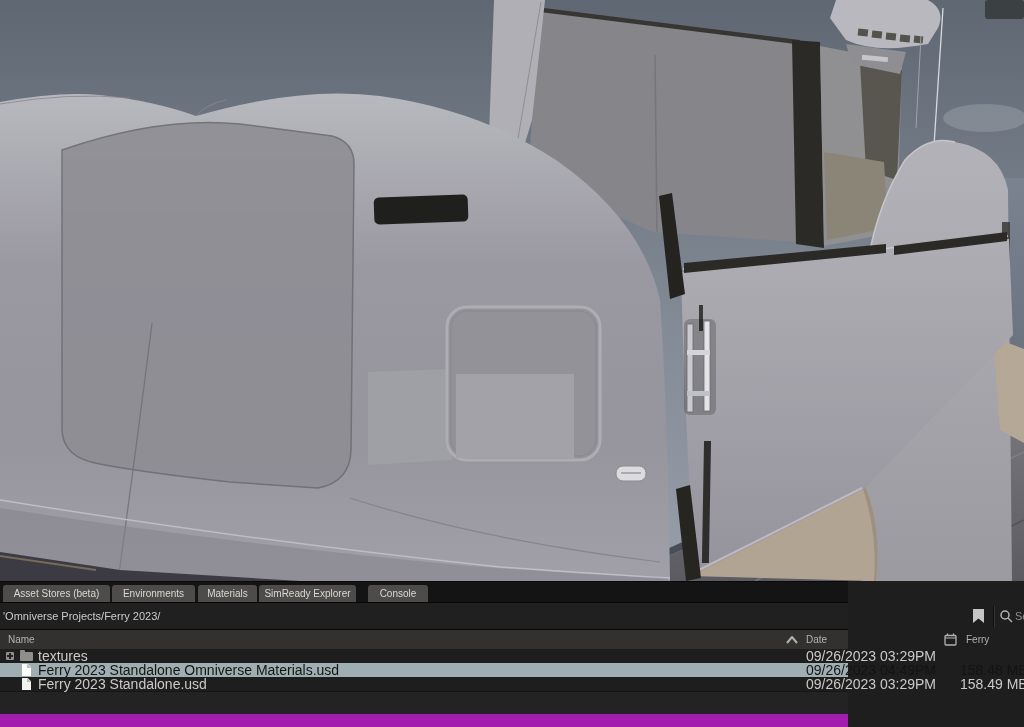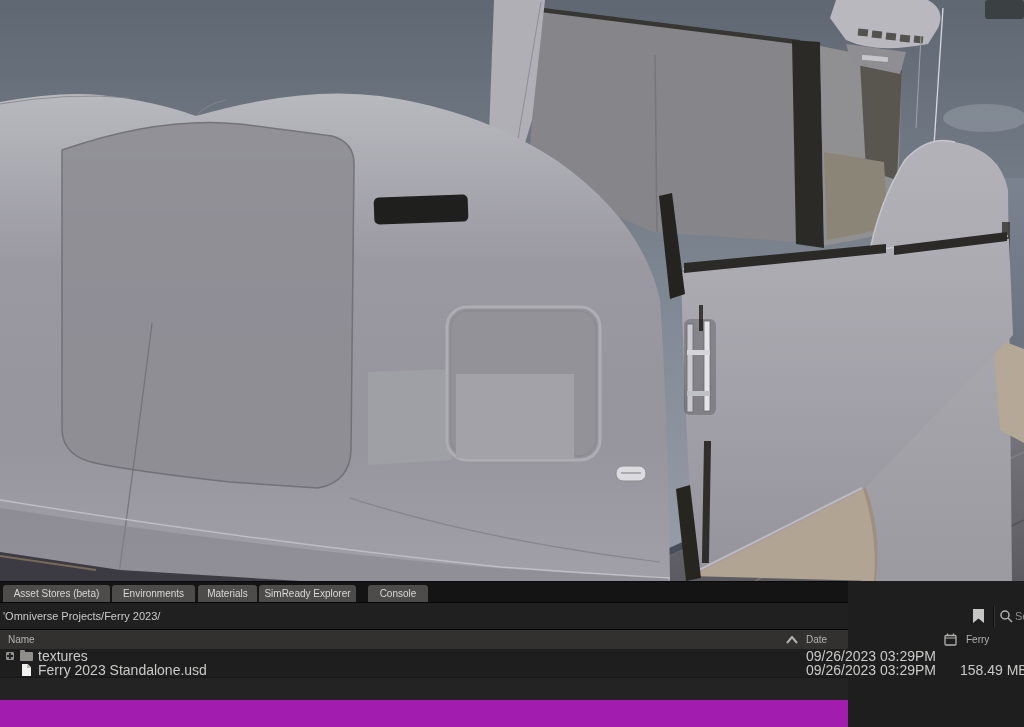--- a/index.html
+++ b/index.html
@@ -250,20 +250,26 @@
     </div>
 
     <div class="rows">
       <div class="row">
         <span class="expander"></span>
         <span class="folder-ic"></span>
         <span class="cell-name">textures</span>
         <span class="cell-date">09/26/2023 03:29PM</span>
         <span class="cell-size"></span>
       </div>
+      <div class="row selected">
+        <span class="file-ic"></span>
+        <span class="cell-name">Ferry 2023 Standalone Omniverse Materials.usd</span>
+        <span class="cell-date">09/26/2023 04:49PM</span>
+        <span class="cell-size">158.48 MB</span>
+      </div>
       <div class="row">
         <span class="file-ic"></span>
         <span class="cell-name">Ferry 2023 Standalone.usd</span>
         <span class="cell-date">09/26/2023 03:29PM</span>
         <span class="cell-size">158.49 MB</span>
       </div>
     </div>
 
     <div class="filler"></div>
   </div>

